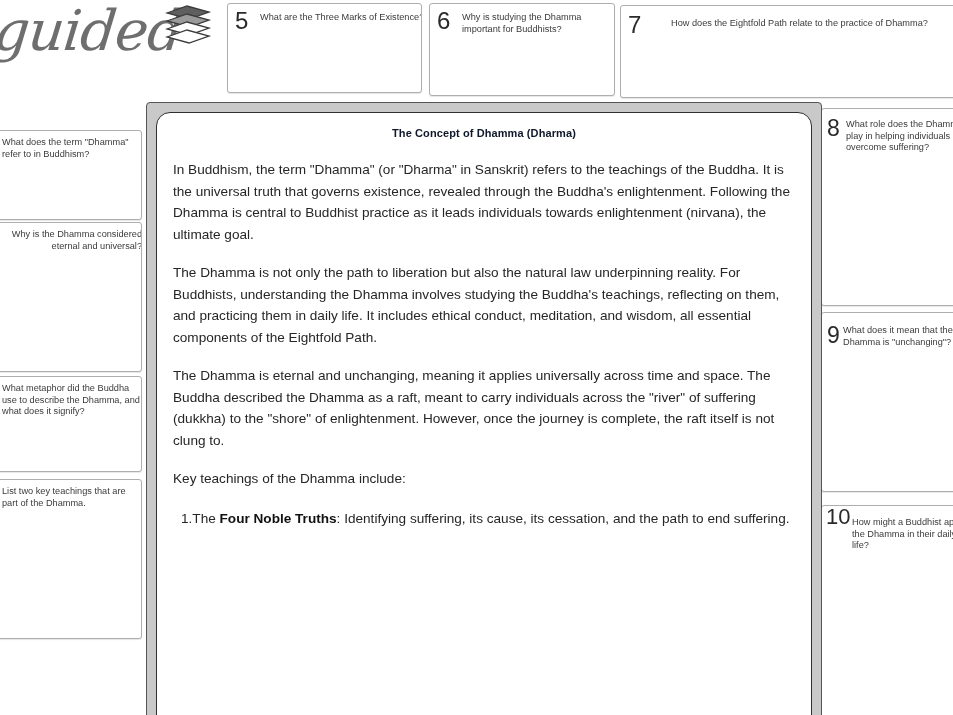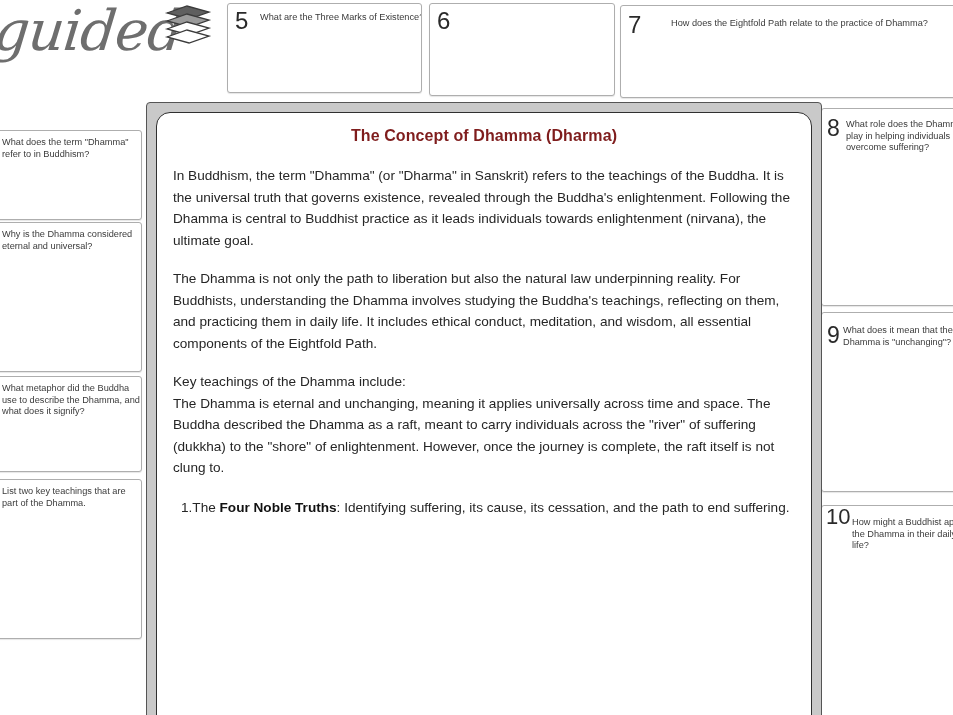--- a/index.html
+++ b/index.html
@@ -86,22 +86,22 @@
     background:#ffffff;
     border:1px solid #2f2f2f;
     border-radius:14px;
     overflow:hidden;
   }
   #doc-inner { padding:14px 16px 0 16px; }
   .doc-title {
     text-align:center;
     font-family:"Liberation Sans", sans-serif;
     font-weight:bold;
-    font-size:16px;
-    color:#7f1d1d;
+    font-size:11px;
+    color:#0f172a;
     margin-bottom:20px;
     letter-spacing:0.1px;
   }
   .doc-p {
     font-family:"Liberation Sans", sans-serif;
     font-size:13.6px;
     line-height:21.5px;
     color:#262626;
     margin-bottom:17px;
   }
@@ -140,33 +140,34 @@
     </svg>
   </div>
 
   <div class="qbox top-box" style="left:227px; top:3px; width:195px; height:90px;">
     <div class="qnum">5</div>
     <div class="qtext" style="width:168px;">What are the Three Marks of Existence?</div>
   </div>
 
   <div class="qbox top-box" style="left:429px; top:3px; width:186px; height:93px;">
     <div class="qnum">6</div>
+    <div class="qtext" style="width:150px;">Why is studying the Dhamma important for Buddhists?</div>
   </div>
 
   <div class="qbox top-box" style="left:620px; top:5px; width:340px; height:93px;">
     <div class="qnum" style="top:7px;">7</div>
     <div class="qtext" style="left:50px; top:12px; width:280px;">How does the Eightfold Path relate to the practice of Dhamma?</div>
   </div>
 
   <div class="qbox left-box" style="left:-6px; top:130px; width:148px; height:90px;">
     <div class="qtext" style="width:140px;">What does the term "Dhamma" refer to in Buddhism?</div>
   </div>
 
   <div class="qbox left-box" style="left:-6px; top:222px; width:148px; height:150px;">
-    <div class="qtext" style="width:140px;">Why is the Dhamma considered eternal and universal?</div>
+    <div class="qtext" style="width:140px;text-align:right;">Why is the Dhamma considered eternal and universal?</div>
   </div>
 
   <div class="qbox left-box" style="left:-6px; top:376px; width:148px; height:96px;">
     <div class="qtext" style="width:140px;">What metaphor did the Buddha use to describe the Dhamma, and what does it signify?</div>
   </div>
 
   <div class="qbox left-box" style="left:-6px; top:479px; width:148px; height:160px;">
     <div class="qtext" style="width:140px;">List two key teachings that are part of the Dhamma.</div>
   </div>
 
@@ -187,23 +188,23 @@
 
   <div id="doc-frame">
     <div id="doc-page">
       <div id="doc-inner">
         <div class="doc-title">The Concept of Dhamma (Dharma)</div>
 
         <div class="doc-p"><span>In Buddhism, the term "Dhamma" (or "Dharma" in Sanskrit) refers to the teachings of the Buddha. It is the universal truth that governs existence, revealed through the Buddha's enlightenment. Following the Dhamma is central to Buddhist practice as it leads individuals towards enlightenment (nirvana), the </span><span class="squiggle-grammar">ultimate goal</span><span>.</span></div>
 
         <div class="doc-p">The Dhamma is not only the path to liberation but also the natural law underpinning reality. For Buddhists, understanding the Dhamma involves studying the Buddha's teachings, reflecting on them, and practicing them in daily life. It includes ethical conduct, meditation, and wisdom, all essential components of the Eightfold Path.</div>
 
+        <div class="doc-p">The Dhamma is eternal and unchanging, meaning it applies universally across time and space. The Buddha described the Dhamma as a raft, meant to carry individuals across the "river" of suffering (dukkha) to the "shore" of enlightenment. However, once the journey is complete, the raft itself is not clung to.</div>
+
         <div class="doc-p tight">Key teachings of the Dhamma include:</div>
-
-        <div class="doc-p">The Dhamma is eternal and unchanging, meaning it applies universally across time and space. The Buddha described the Dhamma as a raft, meant to carry individuals across the "river" of suffering (dukkha) to the "shore" of enlightenment. However, once the journey is complete, the raft itself is not clung to.</div>
 
         <div class="doc-list" style="margin-top:18px;margin-left:8px;">
           <div class="li"><span>1.The </span><b>Four Noble Truths</b><span>: Identifying suffering, its cause, its cessation, and the path to end suffering.</span></div>
         </div>
       </div>
     </div>
   </div>
 
 </div>
 

